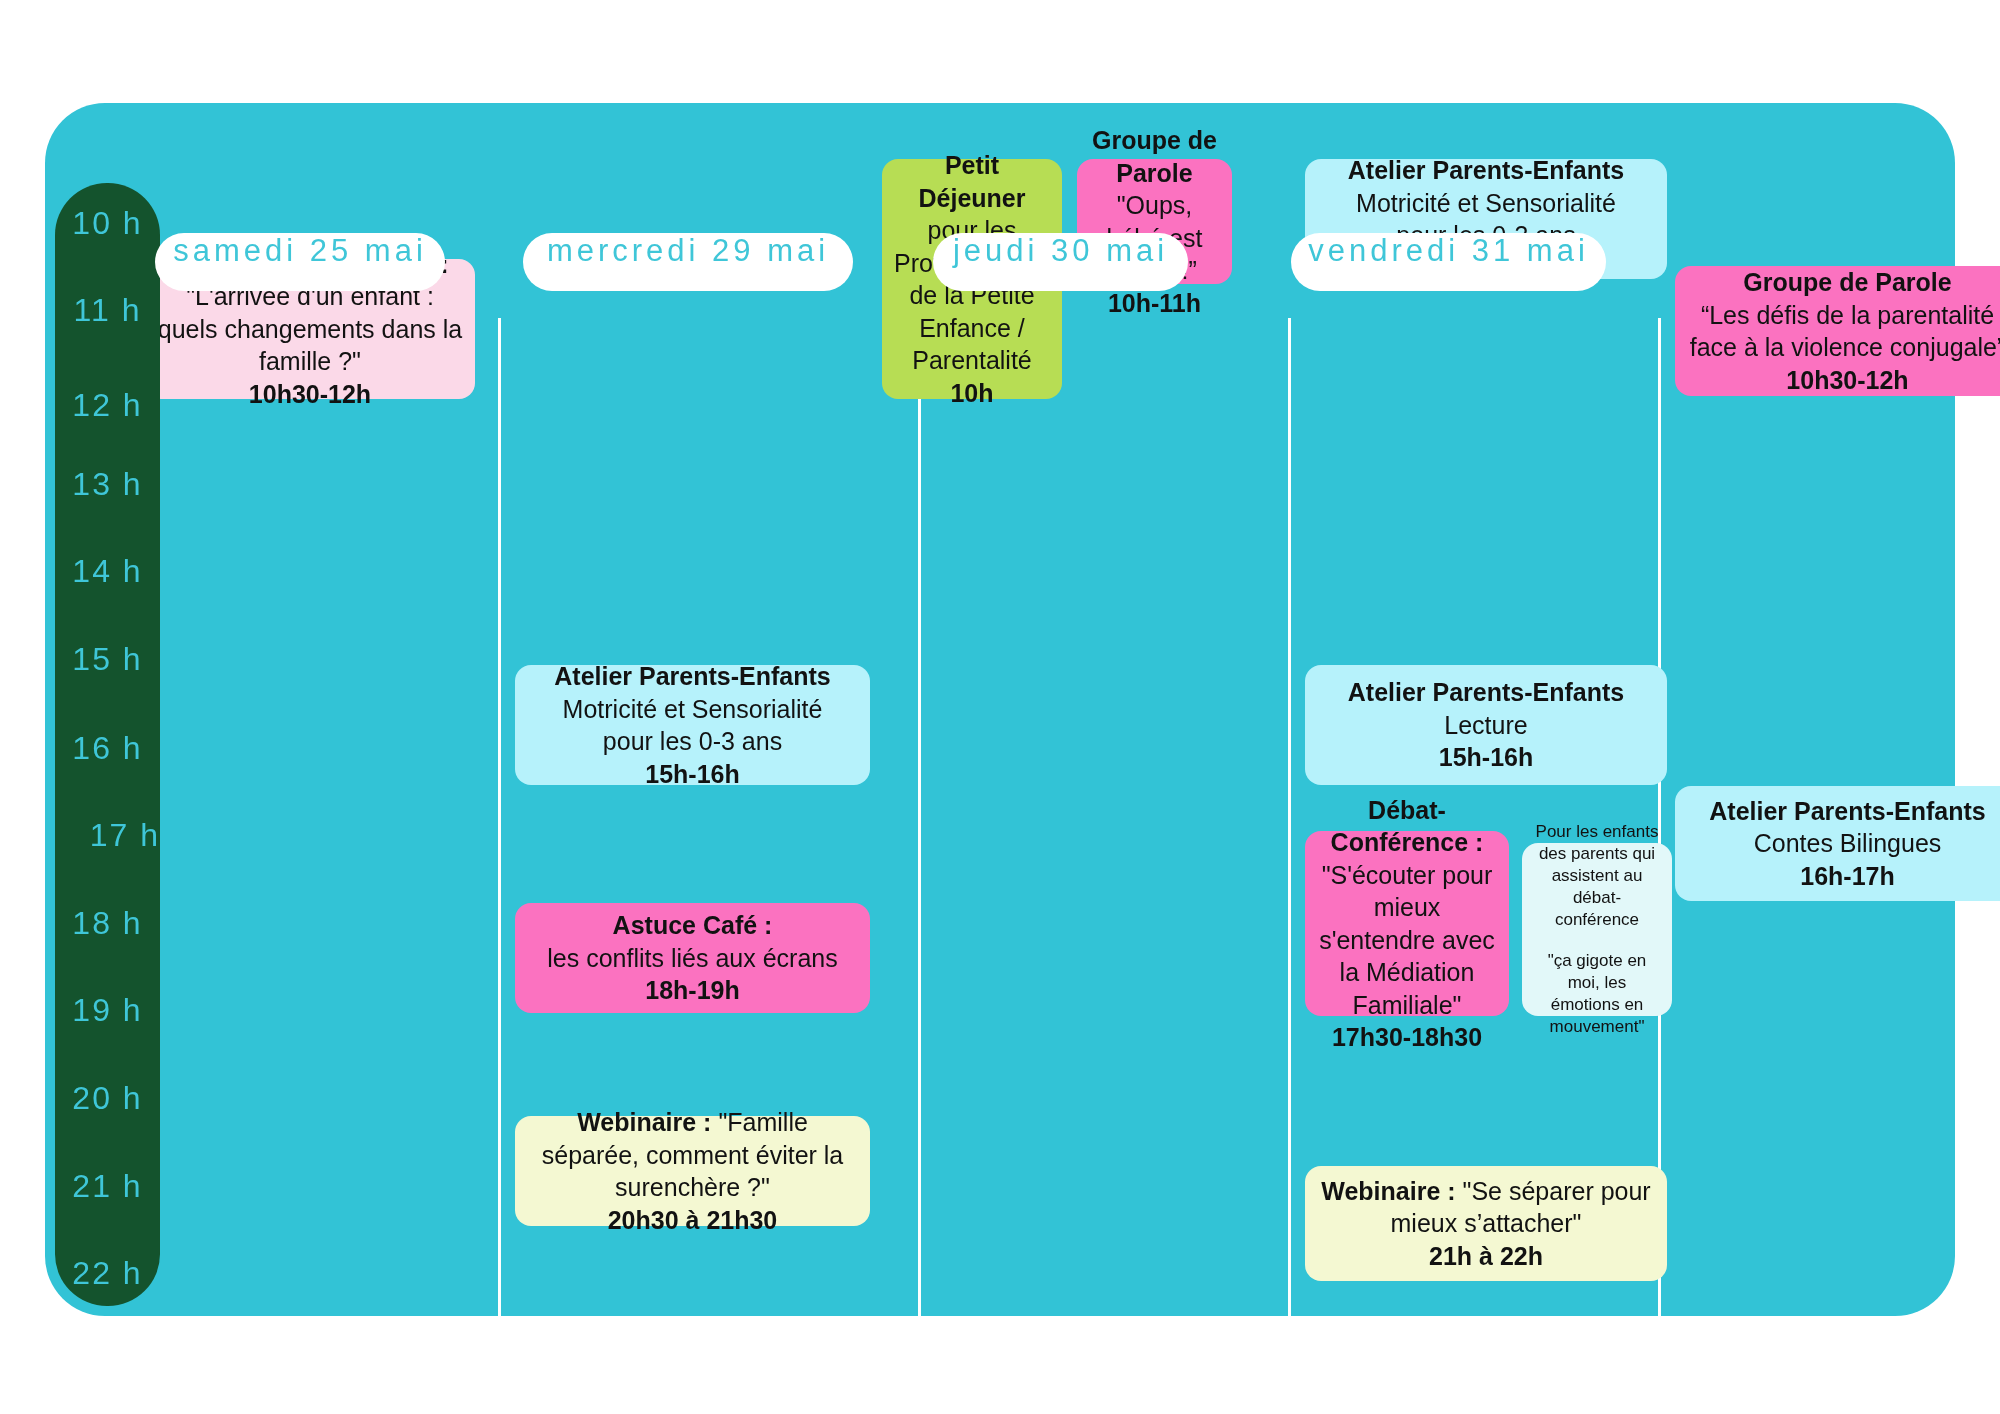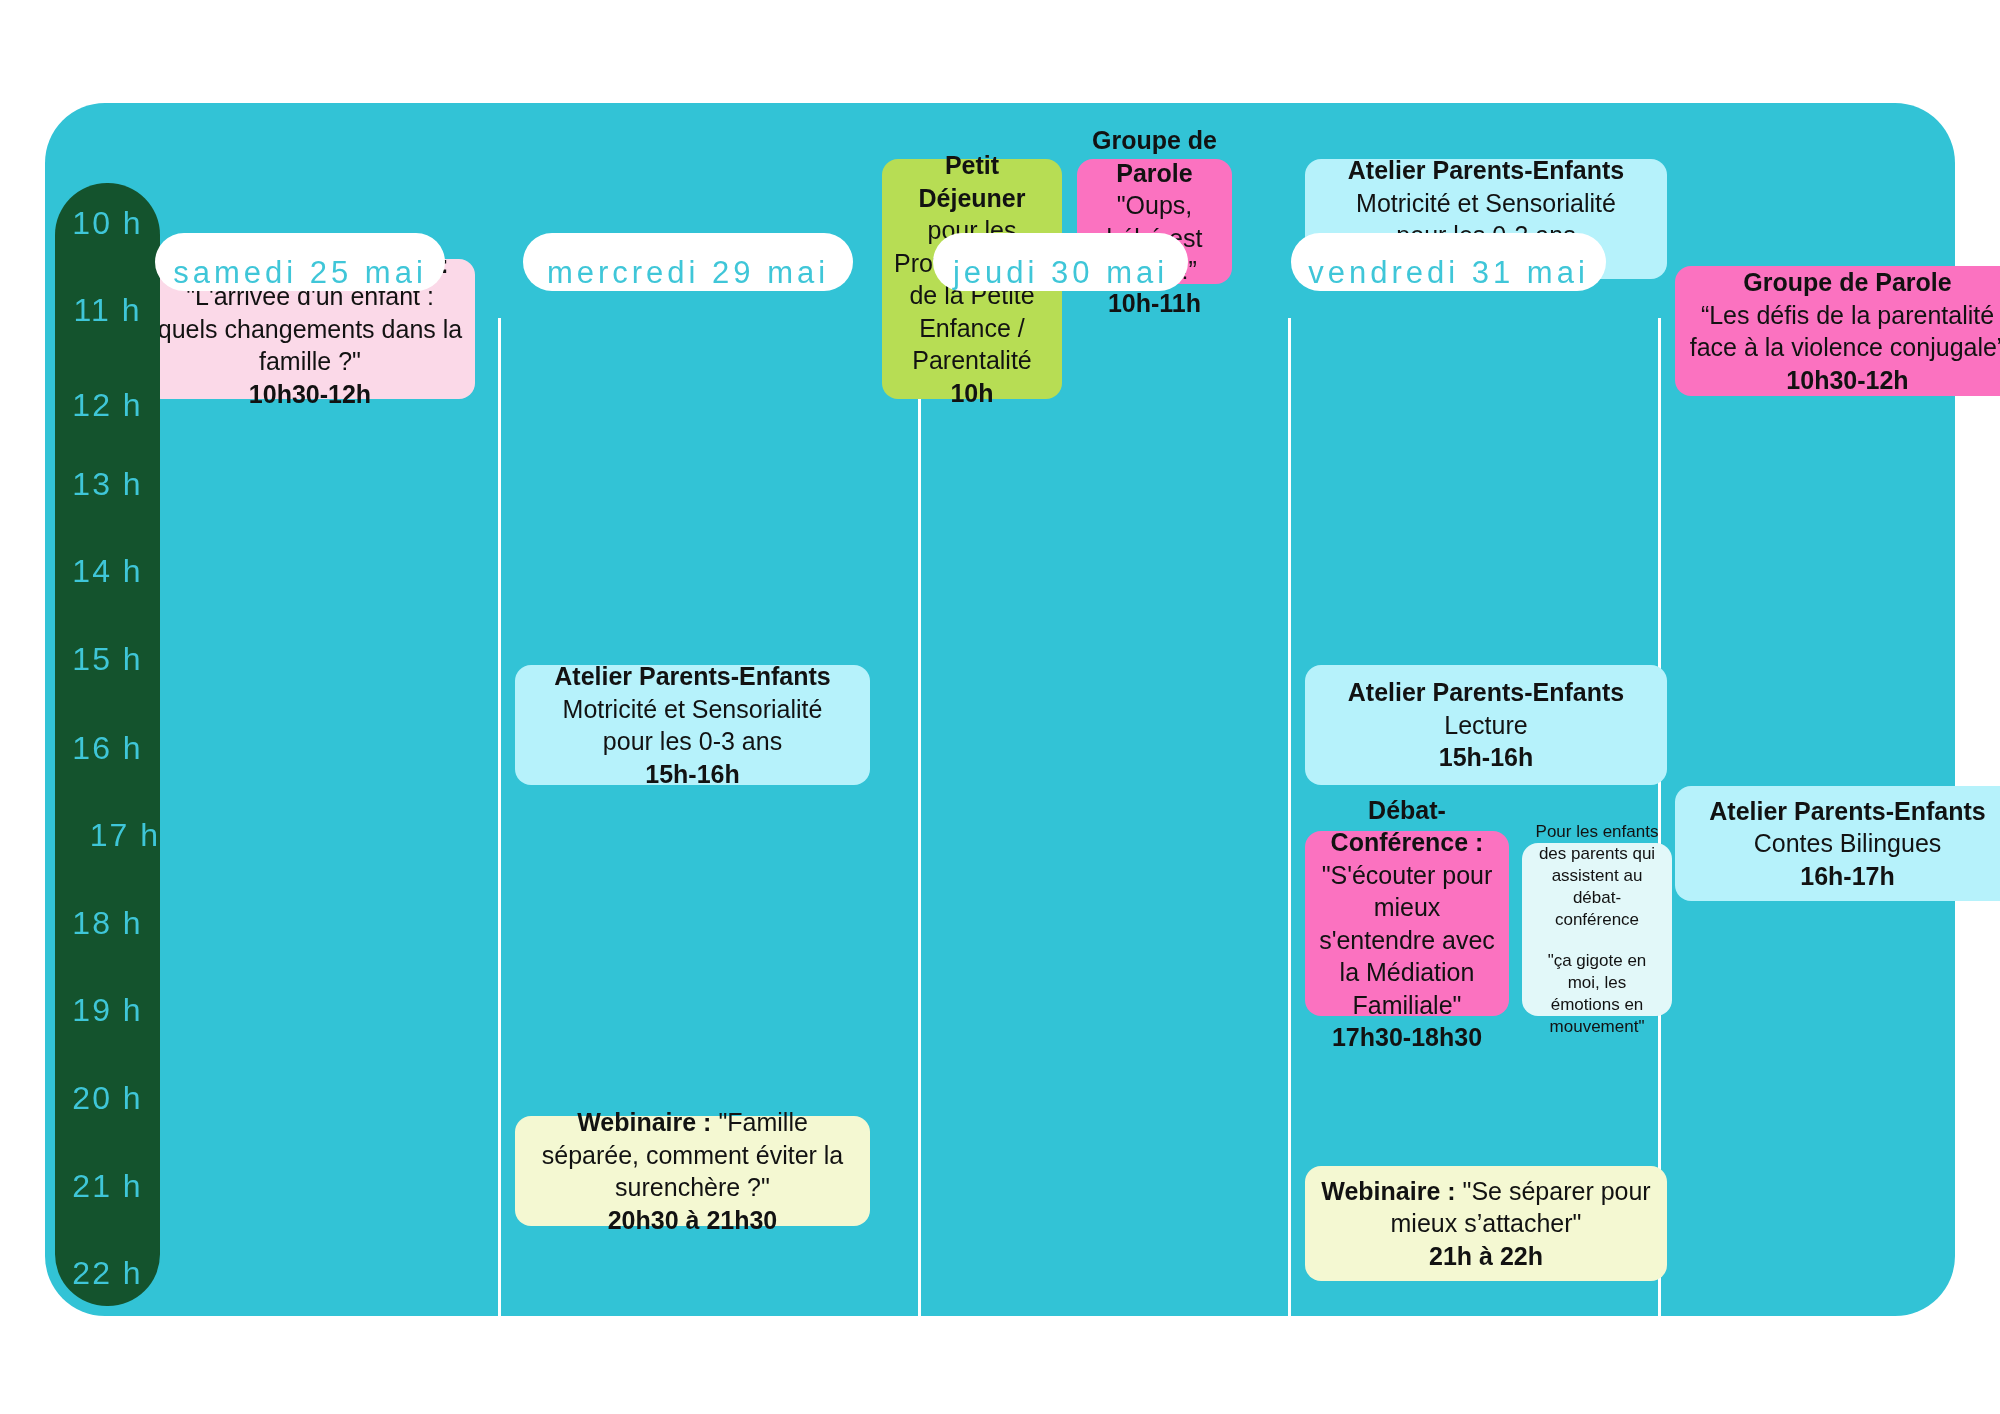--- a/index.html
+++ b/index.html
@@ -53,21 +53,21 @@
   .day-pill {
     position: absolute;
     top: 130px;
     height: 58px;
     background: #ffffff;
     border-radius: 29px;
     color: #3fc6d8;
     font-size: 31px;
     letter-spacing: 4px;
     display: flex;
-    align-items: flex-end;
+    align-items: flex-start;
     justify-content: center;
     z-index: 4;
     white-space: nowrap;
   }
 
   
   .col-sep {
     position: absolute;
     top: 215px;
     width: 3px;
@@ -148,20 +148,25 @@
     <div class="ev-time">10h30-12h</div>
   </div>
 
   <div class="event c-blue" style="left:470px; top:562px; width:355px; height:120px;">
     <div class="ev-title">Atelier Parents-Enfants</div>
     <div class="ev-sub">Motricité et Sensorialité</div>
     <div class="ev-sub">pour les 0-3 ans</div>
     <div class="ev-time">15h-16h</div>
   </div>
 
+  <div class="event c-pink" style="left:470px; top:800px; width:355px; height:110px;">
+    <div class="ev-title">Astuce Café :</div>
+    <div class="ev-sub">les conflits liés aux écrans</div>
+    <div class="ev-time">18h-19h</div>
+  </div>
 
   <div class="event c-cream inline-style" style="left:470px; top:1013px; width:355px; height:110px;">
     <div class="ev-line">
       <b>Webinaire :</b><span> "Famille séparée, comment éviter la surenchère ?"</span>
     </div>
     <div class="ev-time">20h30 à 21h30</div>
   </div>
 
   <div class="event c-green" style="left:837px; top:56px; width:180px; height:240px;">
     <div class="ev-title">Petit Déjeuner</div>

